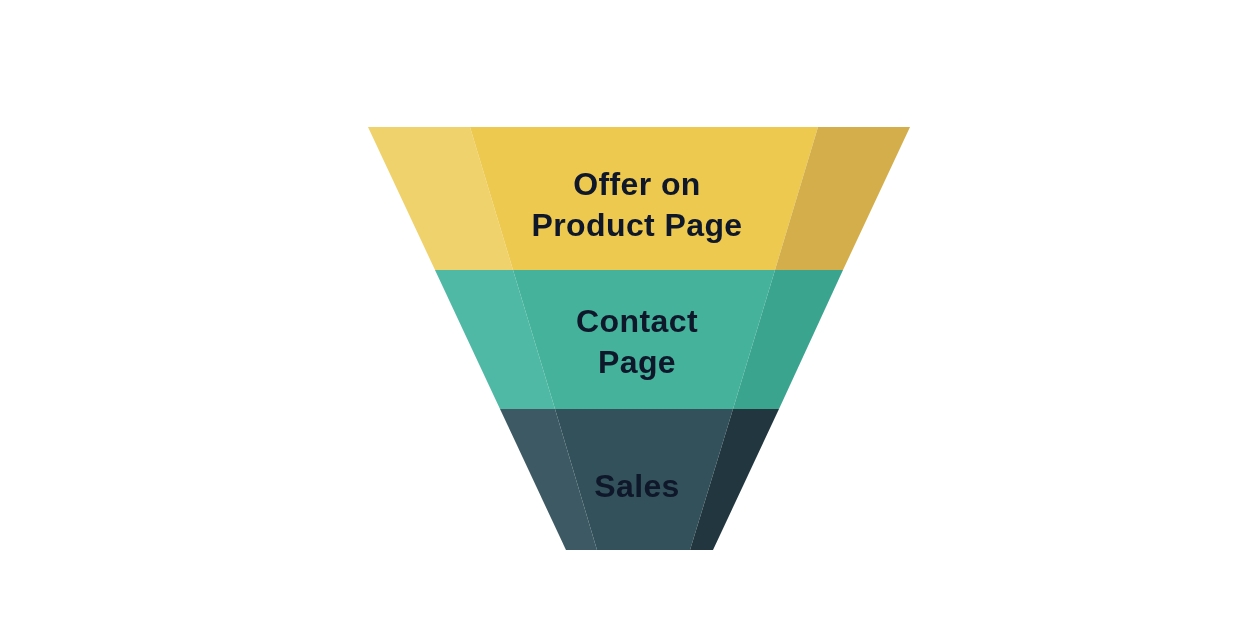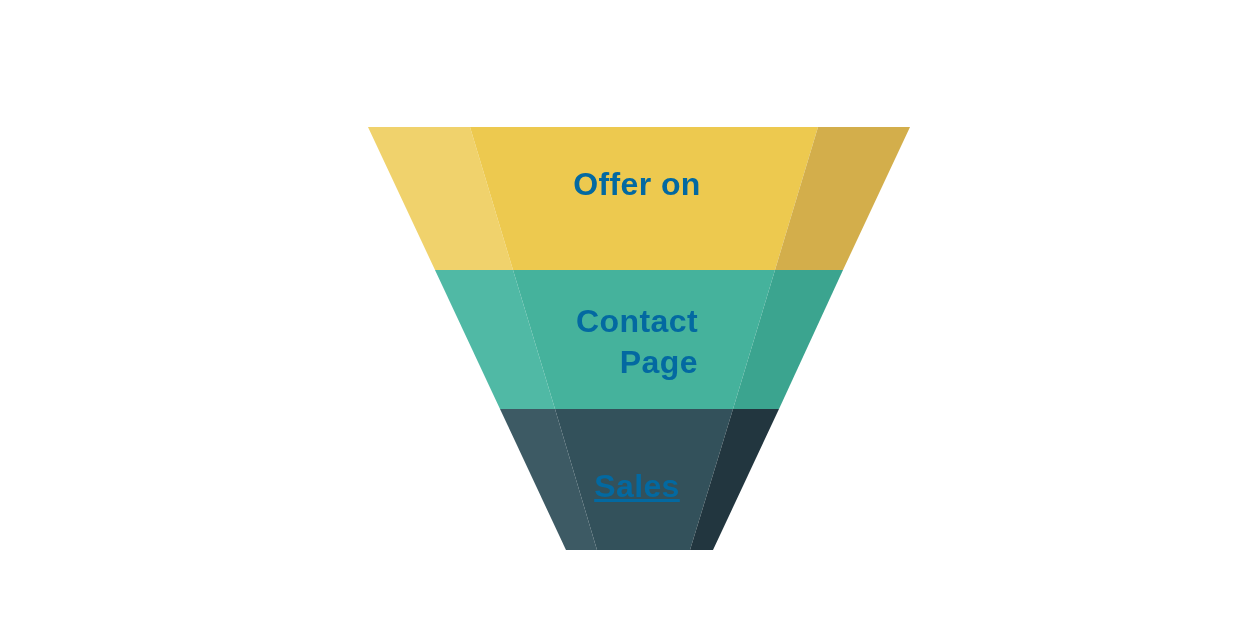--- a/index.html
+++ b/index.html
@@ -20,30 +20,30 @@
     position: absolute;
     top: 0;
     left: 0;
     display: block;
   }
   .stage-label {
     position: absolute;
     left: 637px;
     transform: translateX(-50%);
     text-align: center;
-    color: #0369a1;
+    color: #0f172a;
     font-size: 32px;
     font-weight: 600;
     letter-spacing: 0.4px;
     line-height: 41px;
     white-space: nowrap;
   }
   .label-1 { top: 164px; }
-  .label-2 { top: 301px; text-align: right; }
-  .label-3 { top: 466px; text-decoration: underline; }
+  .label-2 { top: 301px; }
+  .label-3 { top: 466px; }
 </style>
 </head>
 <body>
 
 <div class="canvas">
 
   <svg class="funnel-svg" width="1240" height="621" viewBox="0 0 1240 621" aria-hidden="true">
 
     <polygon points="368,127 470,127 513,270 435,270" fill="#F0D26C"></polygon>
     <polygon points="470,127 818,127 775,270 513,270" fill="#EDC94F"></polygon>
@@ -53,20 +53,21 @@
     <polygon points="513,270 775,270 733,409 555,409" fill="#45B29C"></polygon>
     <polygon points="775,270 843,270 779,409 733,409" fill="#3BA48F"></polygon>
 
     <polygon points="500,409 555,409 597,550 566,550" fill="#3D5A64"></polygon>
     <polygon points="555,409 733,409 690,550 597,550" fill="#33515B"></polygon>
     <polygon points="733,409 779,409 713,550 690,550" fill="#22363F"></polygon>
   </svg>
 
   <div class="stage-label label-1">
     <div>Offer on</div>
+    <div>Product Page</div>
   </div>
 
   <div class="stage-label label-2">
     <div>Contact</div>
     <div>Page</div>
   </div>
 
   <div class="stage-label label-3">
     <div>Sales</div>
   </div>

